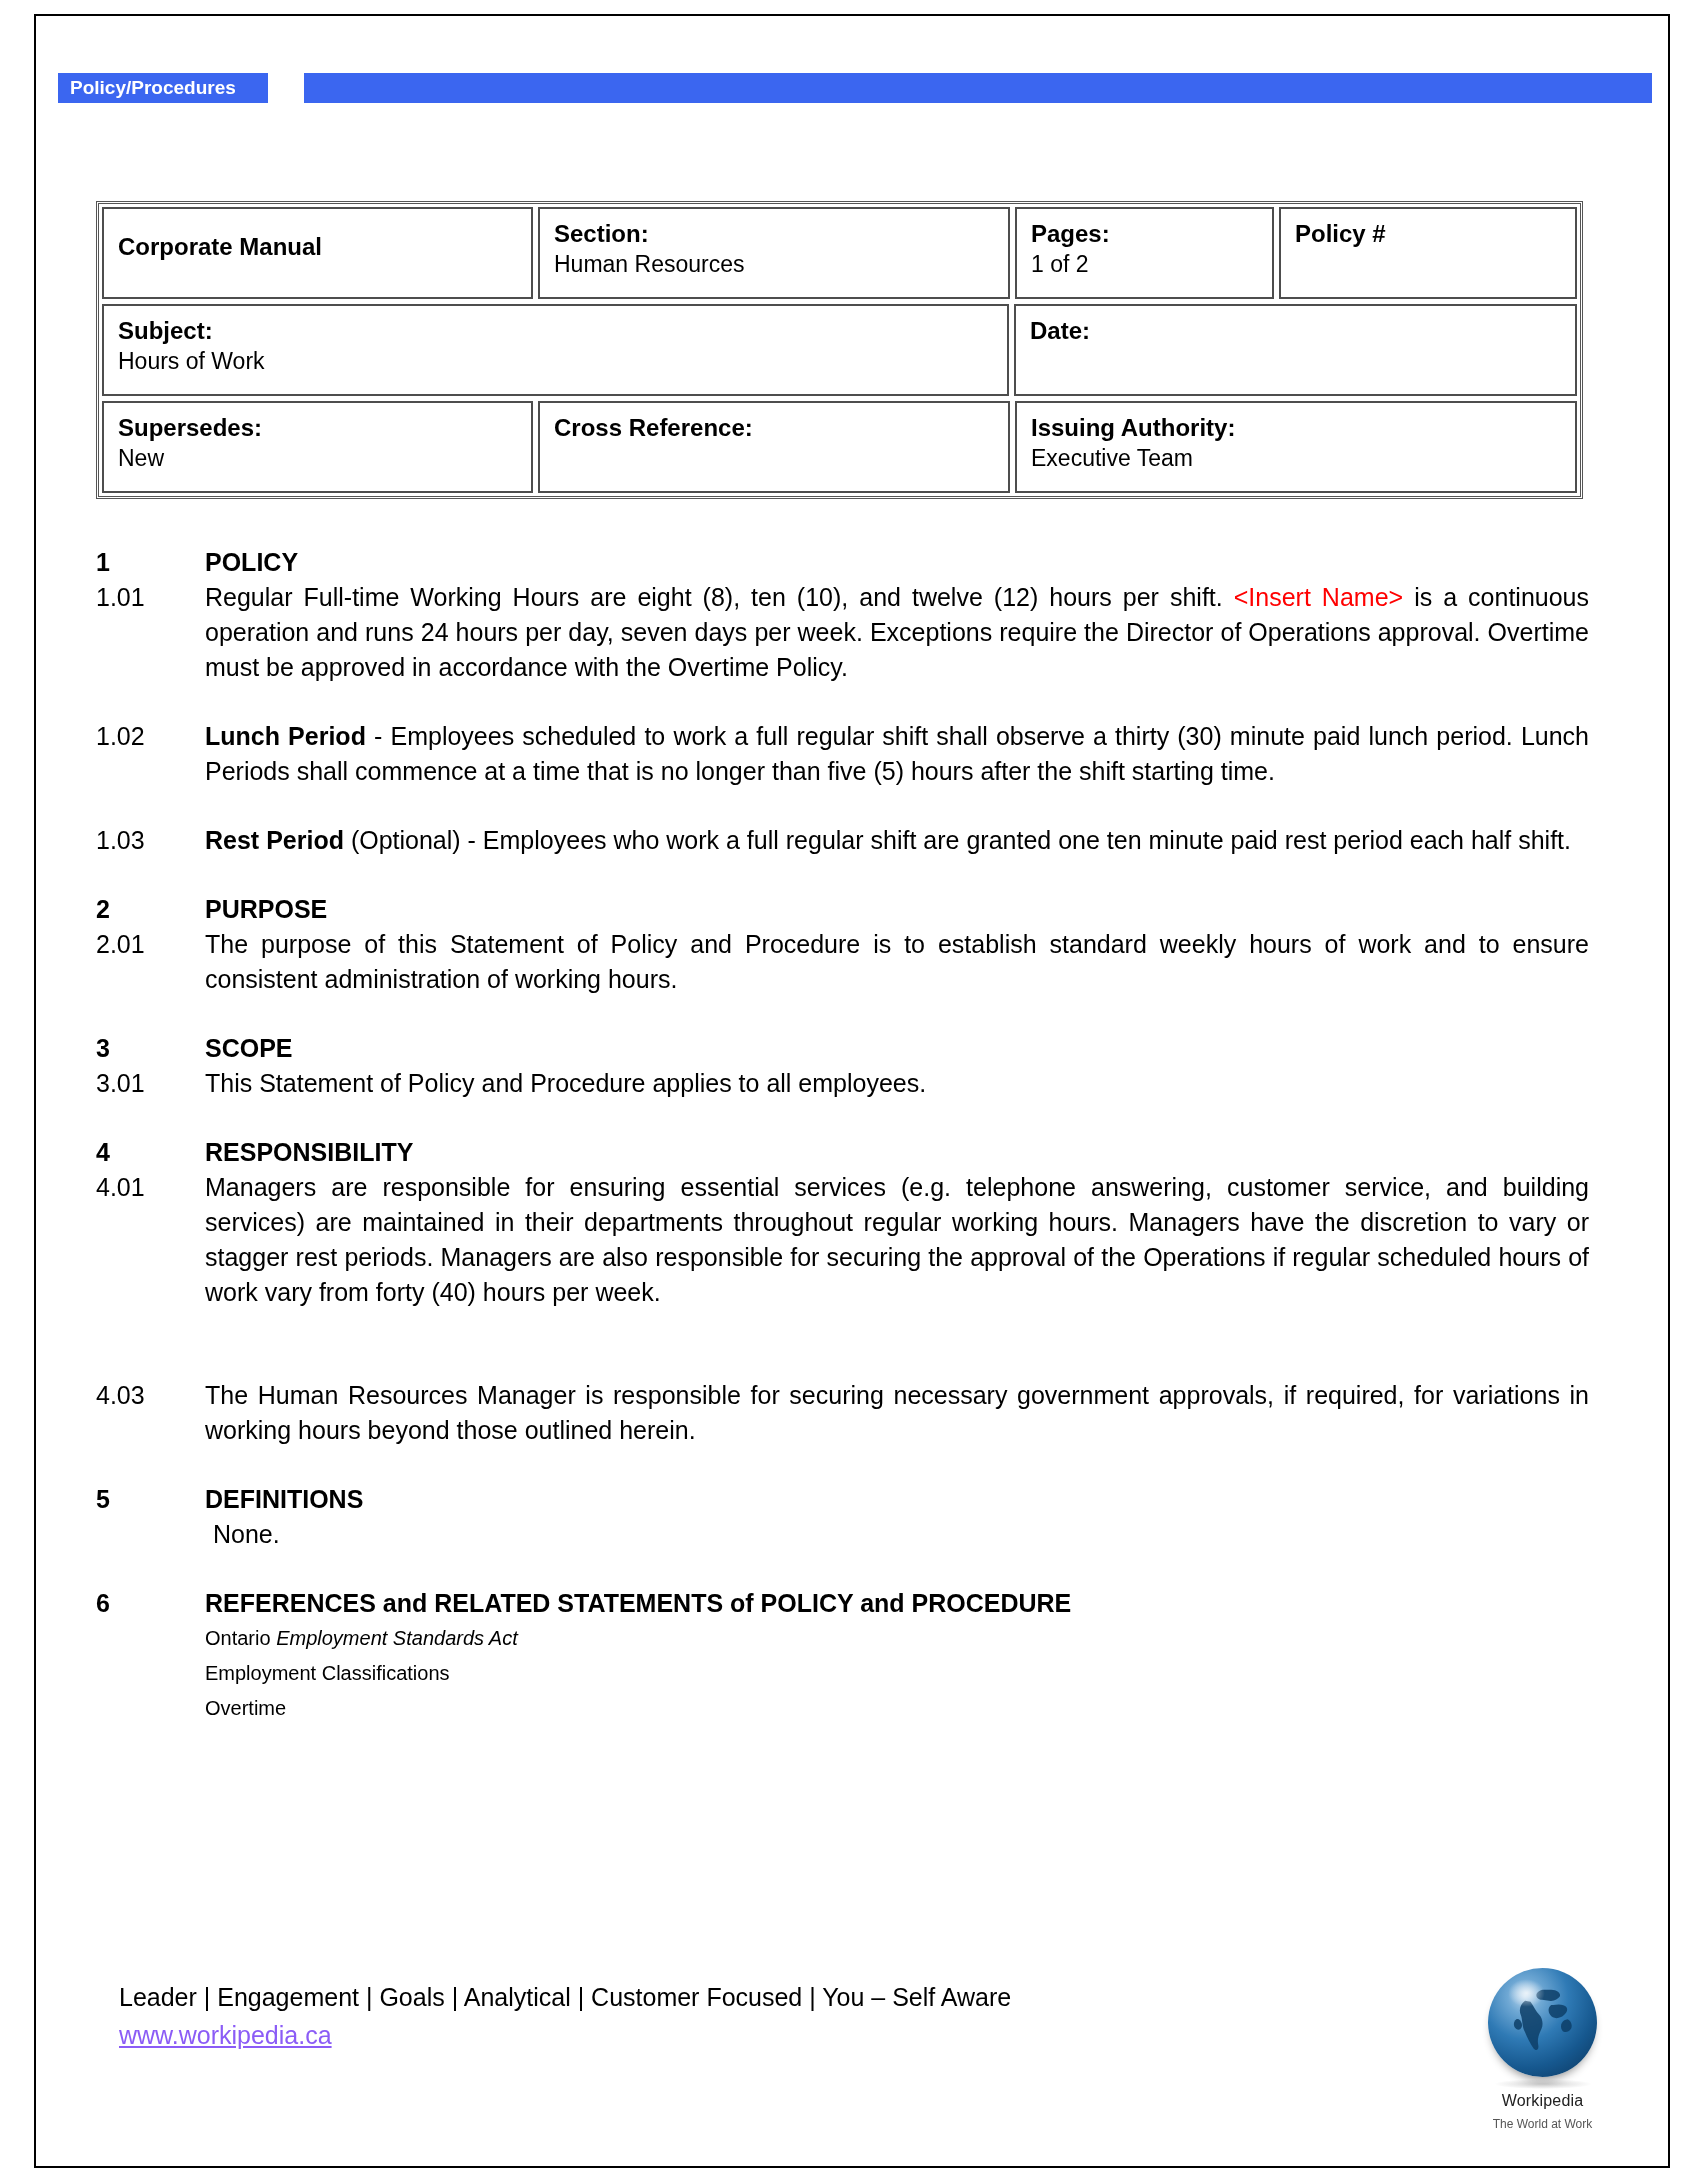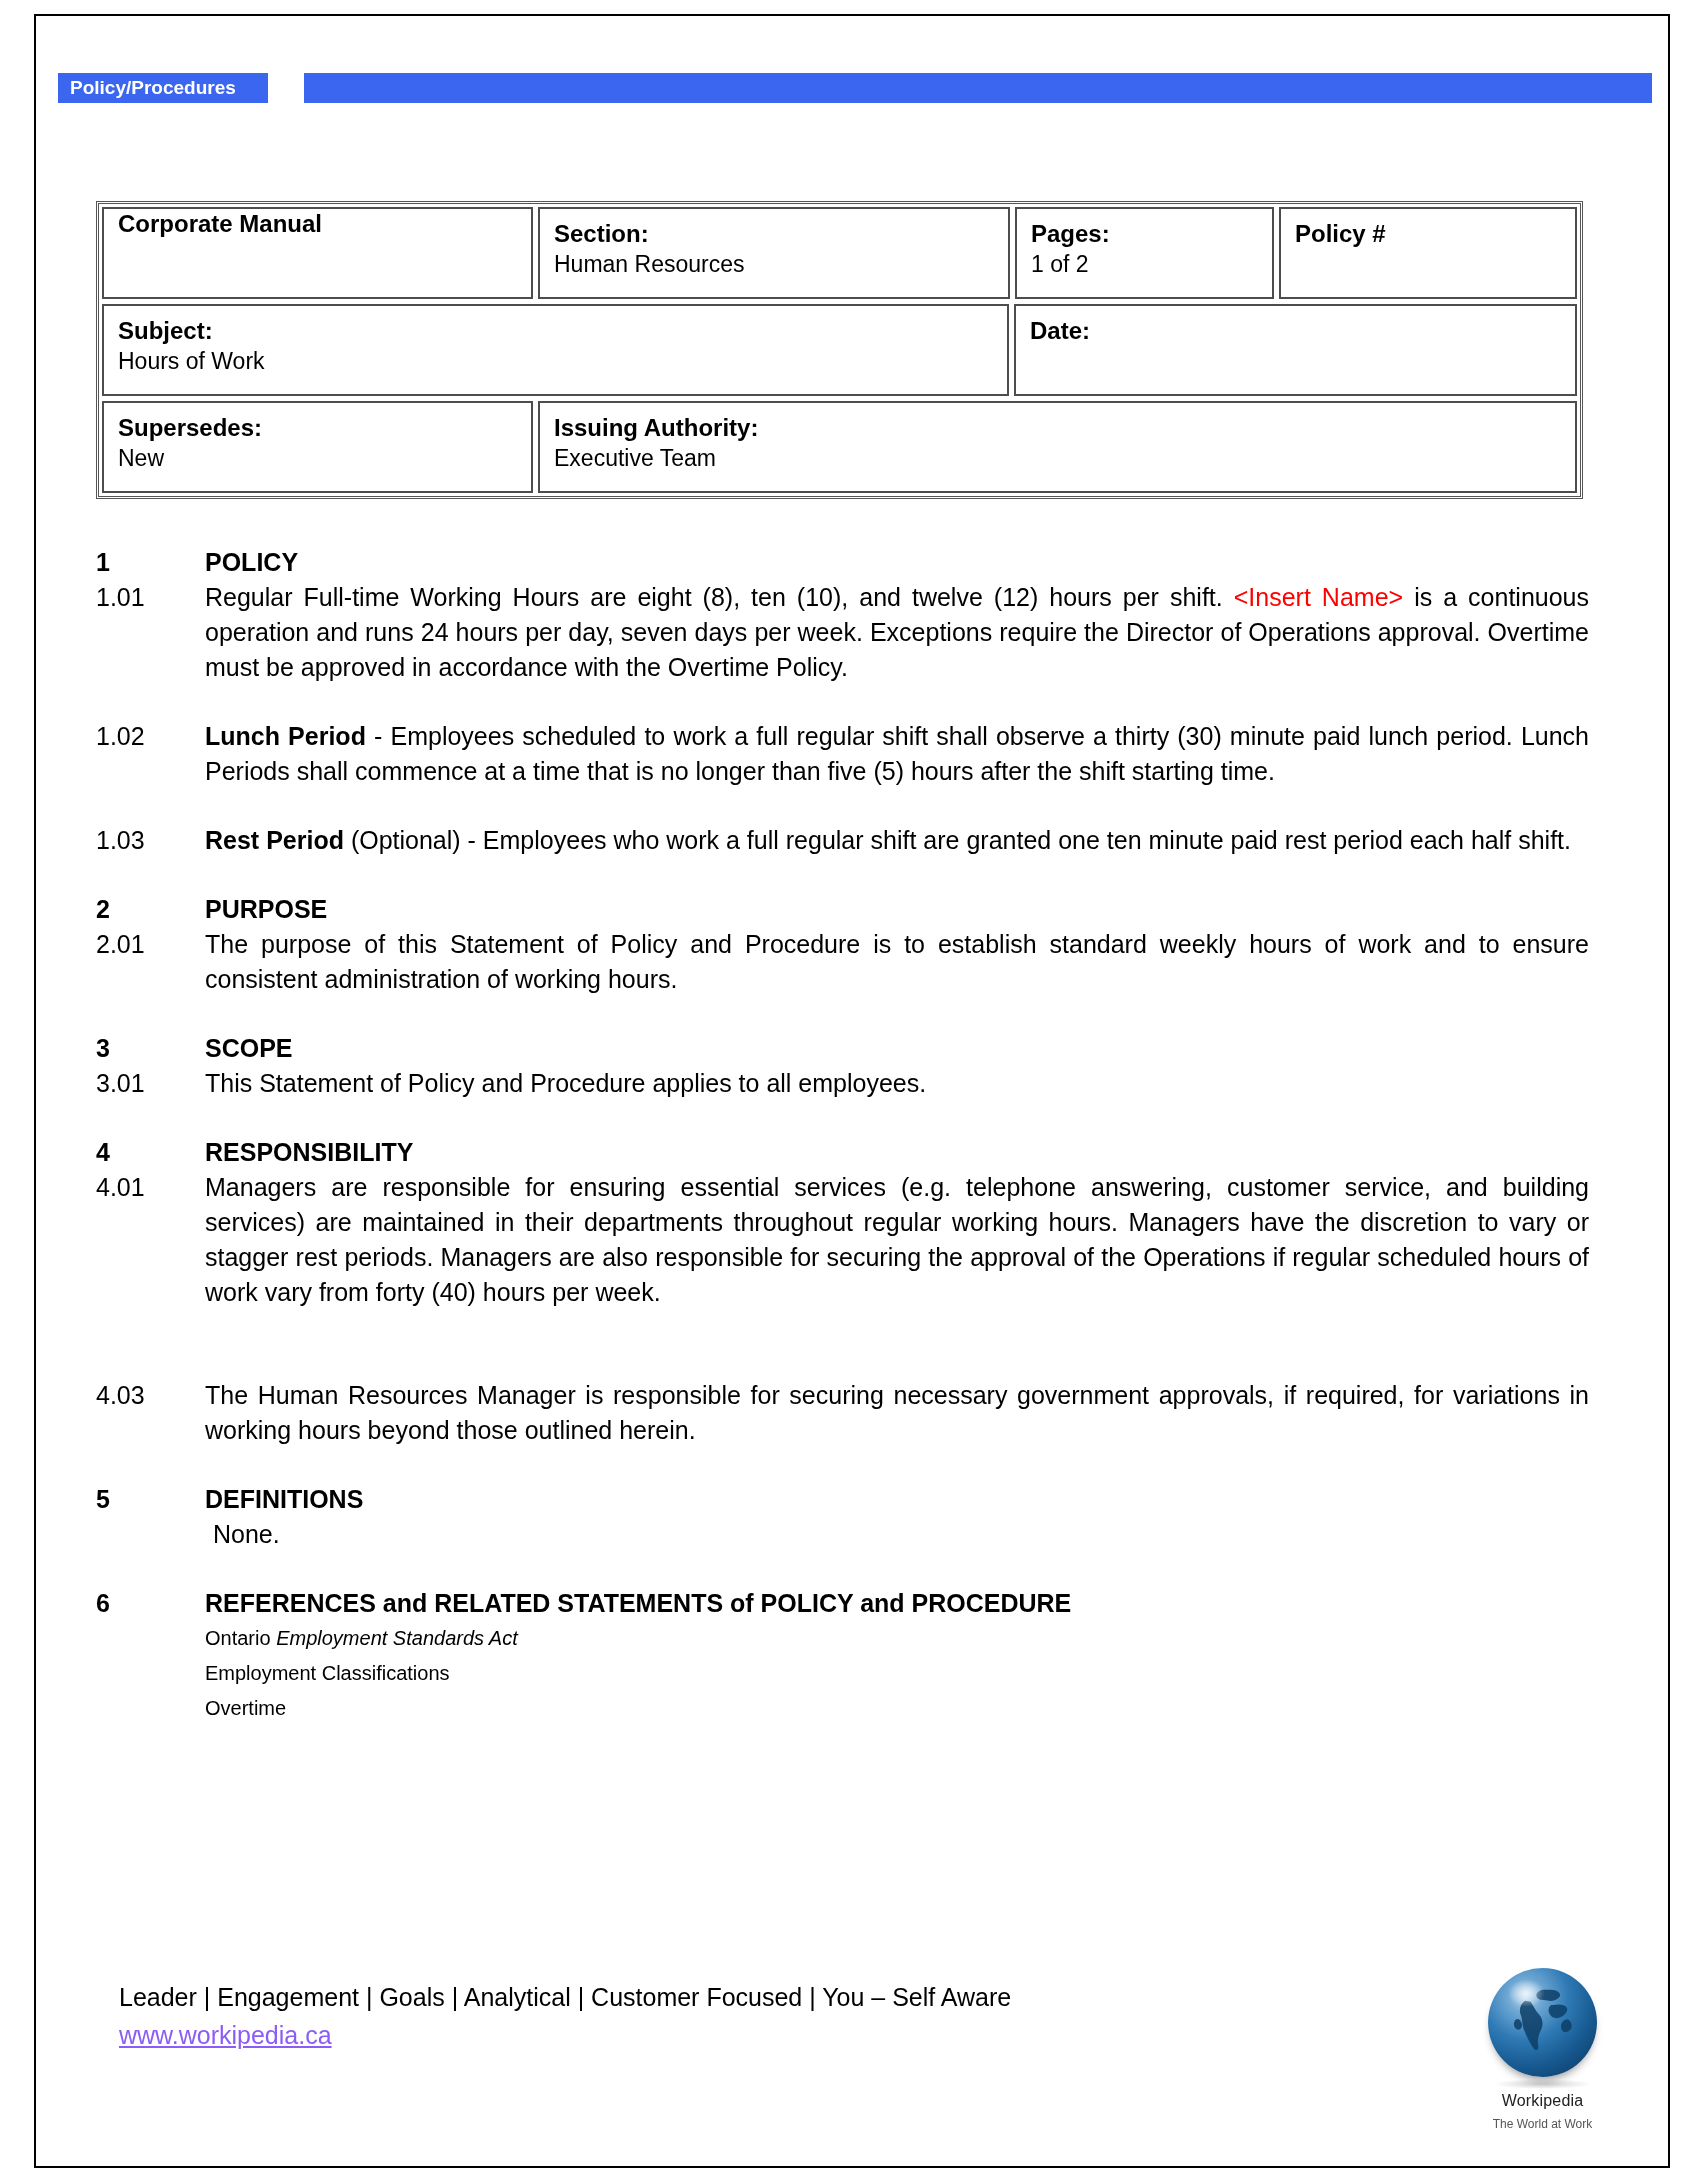--- a/index.html
+++ b/index.html
@@ -100,21 +100,21 @@
     font-size: 23px;
     line-height: 31px;
     font-weight: normal;
     white-space: nowrap;
   }
   .cell-plain {
     font-size: 24px;
     font-weight: bold;
     line-height: 30px;
     display: flex;
-    align-items: flex-start;
+    align-items: center;
     min-height: 92px;
     padding-top: 0;
     padding-bottom: 12px;
   }
   .c-manual { width: 431px; }
   .c-section { width: 472px; }
   .c-pages { width: 259px; }
   .c-policy { flex: 1; }
   .c-subject { width: 907px; }
   .c-date { flex: 1; }
@@ -275,20 +275,24 @@
       <div class="cell c-date">
         <div class="cell-label">Date:</div>
         <div class="cell-value"></div>
       </div>
     </div>
 
     <div class="info-row">
       <div class="cell c-supersedes">
         <div class="cell-label">Supersedes:</div>
         <div class="cell-value">New</div>
+      </div>
+      <div class="cell c-crossref">
+        <div class="cell-label">Cross Reference:</div>
+        <div class="cell-value"></div>
       </div>
       <div class="cell c-issuing">
         <div class="cell-label">Issuing Authority:</div>
         <div class="cell-value">Executive Team</div>
       </div>
     </div>
 
   </div>
 
   <div class="body">

